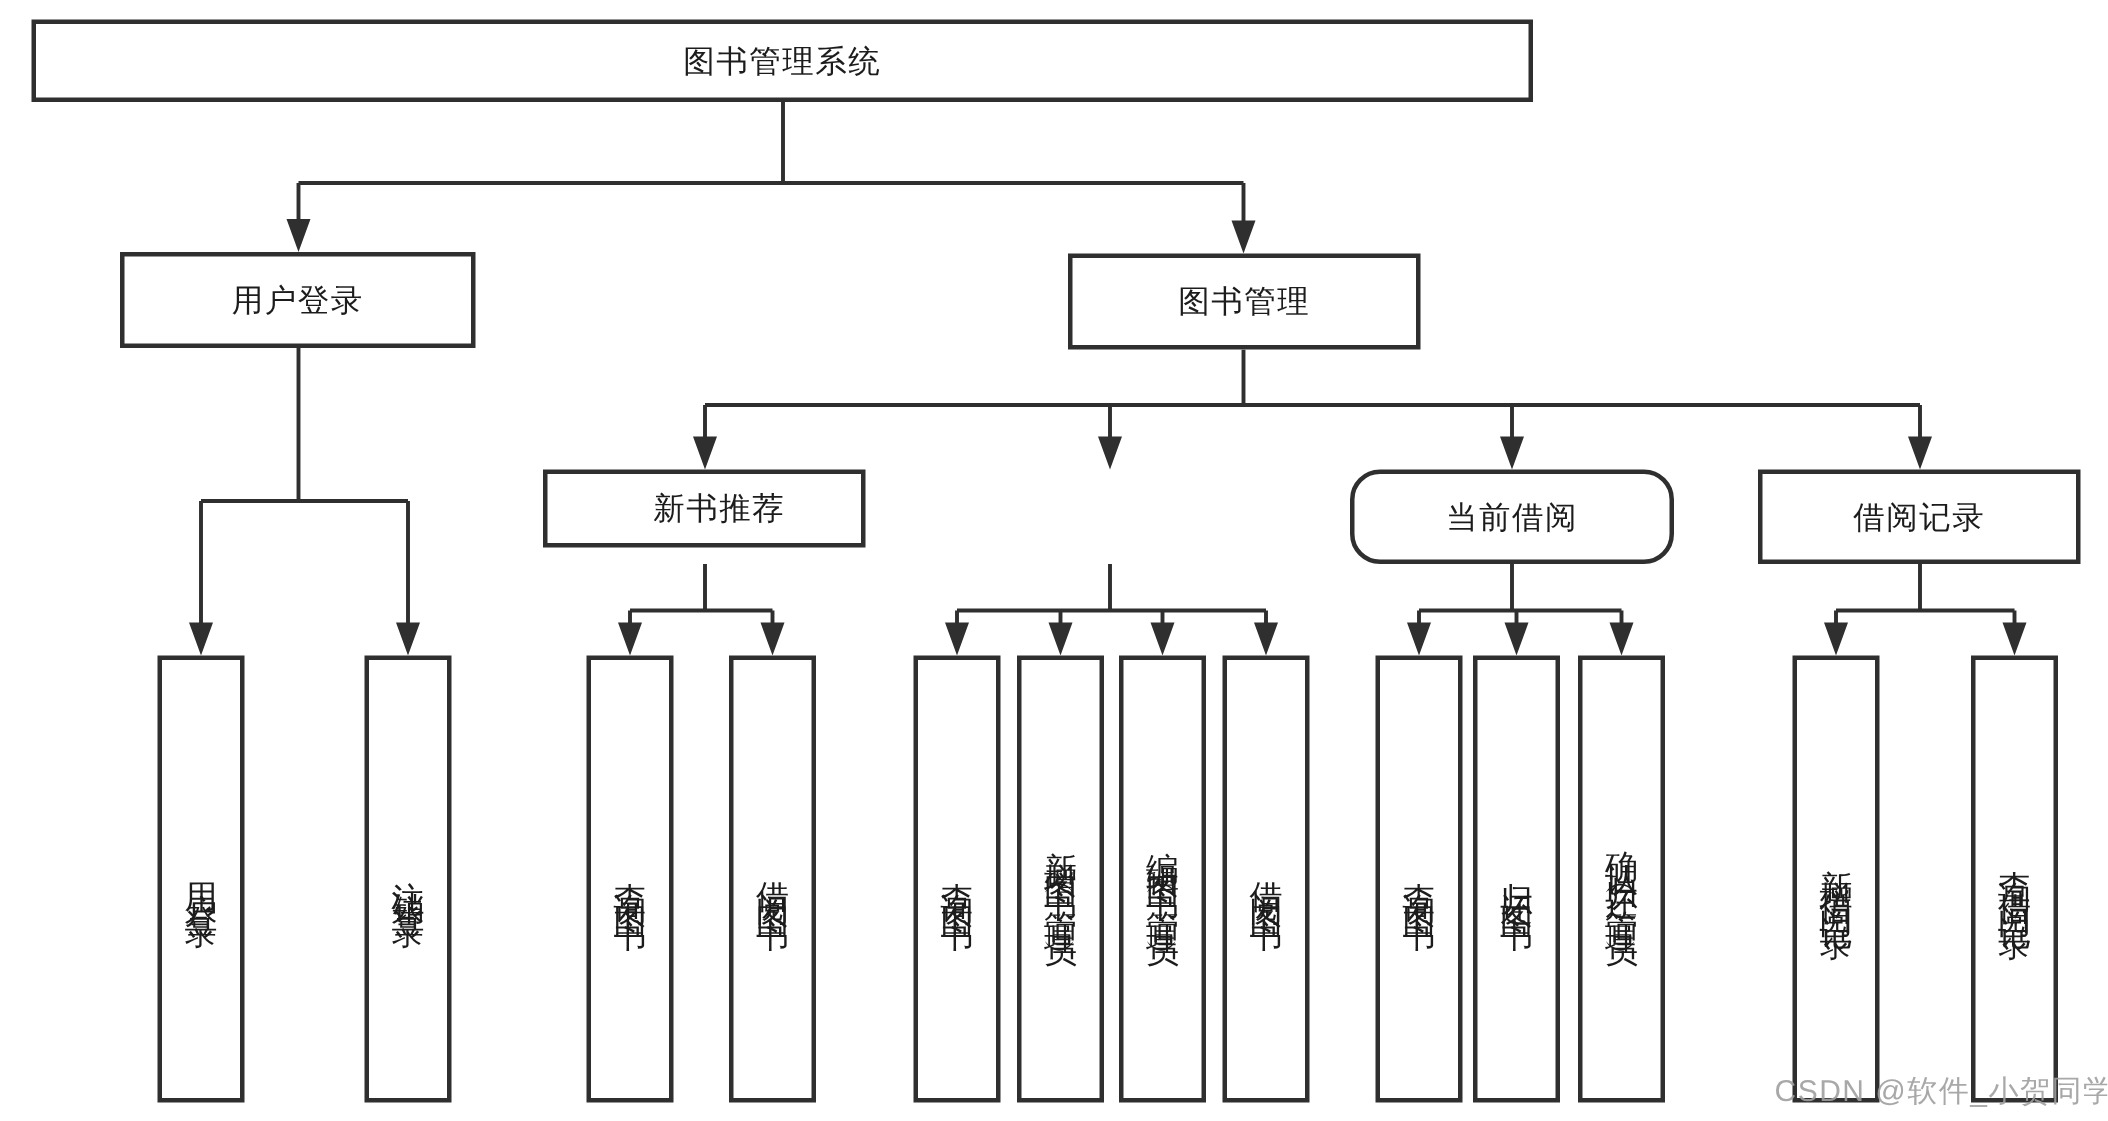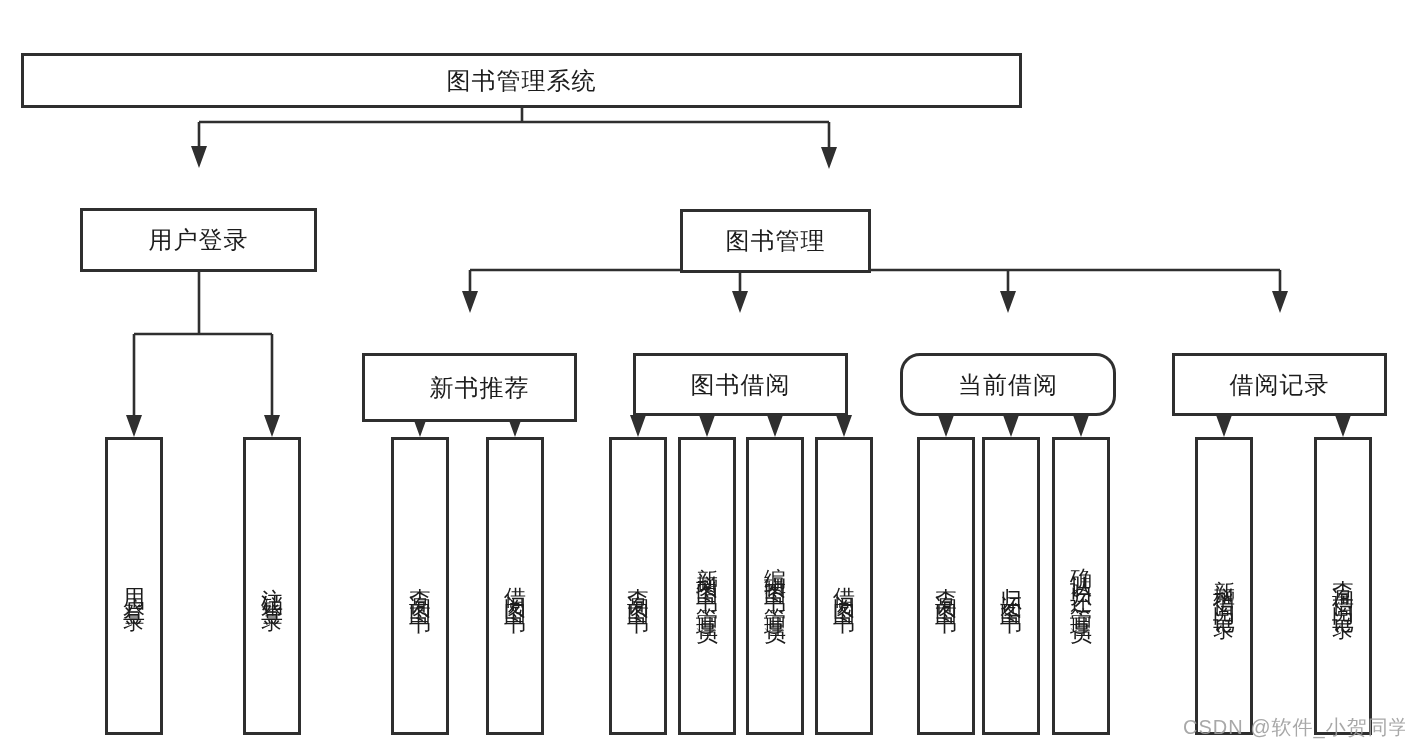--- a/index.html
+++ b/index.html
@@ -14,21 +14,21 @@
     position:absolute;
     background:#ffffff;
     border:3px solid #2f2f2f;
     box-sizing:border-box;
     display:flex;
     align-items:center;
     justify-content:center;
     color:#1c1c1c;
     z-index:2;
   }
-  .hbox{font-size:24px;letter-spacing:1px;white-space:nowrap;margin-top:40px;}
+  .hbox{font-size:21px;letter-spacing:1px;white-space:nowrap;}
   .vbox{width:58px;top:437px;height:298px;}
   .vbox .vtext{
     writing-mode:vertical-rl;
     text-orientation:mixed;
     font-size:22px;
     letter-spacing:8px;
     line-height:1;
     color:#1c1c1c;
   }
   #wires{position:absolute;left:0;top:0;z-index:1;}
@@ -78,29 +78,26 @@
       M1335 415 L1351 415 L1343 437 Z"></path>
   </svg>
 
   <div class="node hbox" style="left:21px;top:13px;width:1001px;height:55px;">
     <span>图书管理系统</span>
   </div>
 
   <div class="node hbox" style="left:80px;top:168px;width:237px;height:64px;">
     <span>用户登录</span>
   </div>
-  <div class="node hbox" style="left:680px;top:169px;width:191px;height:64px;">
+  <div class="node hbox" style="left:712px;top:169px;width:235px;height:64px;">
     <span>图书管理</span>
   </div>
 
-  <div class="node hbox" style="left:362px;top:313px;width:215px;height:69px;padding-left:20px;">
+  <div class="node hbox" style="left:362px;top:313px;width:215px;height:52px;padding-left:20px;">
     <span>新书推荐</span>
-  </div>
-  <div class="node hbox" style="left:633px;top:313px;width:215px;height:63px;">
-    <span>图书借阅</span>
   </div>
   <div class="node hbox" style="left:900px;top:313px;width:216px;height:63px;border-radius:20px;">
     <span>当前借阅</span>
   </div>
   <div class="node hbox" style="left:1172px;top:313px;width:215px;height:63px;">
     <span>借阅记录</span>
   </div>
 
   <div class="node vbox" style="left:105px;">
     <span class="vtext">用户登录</span>

